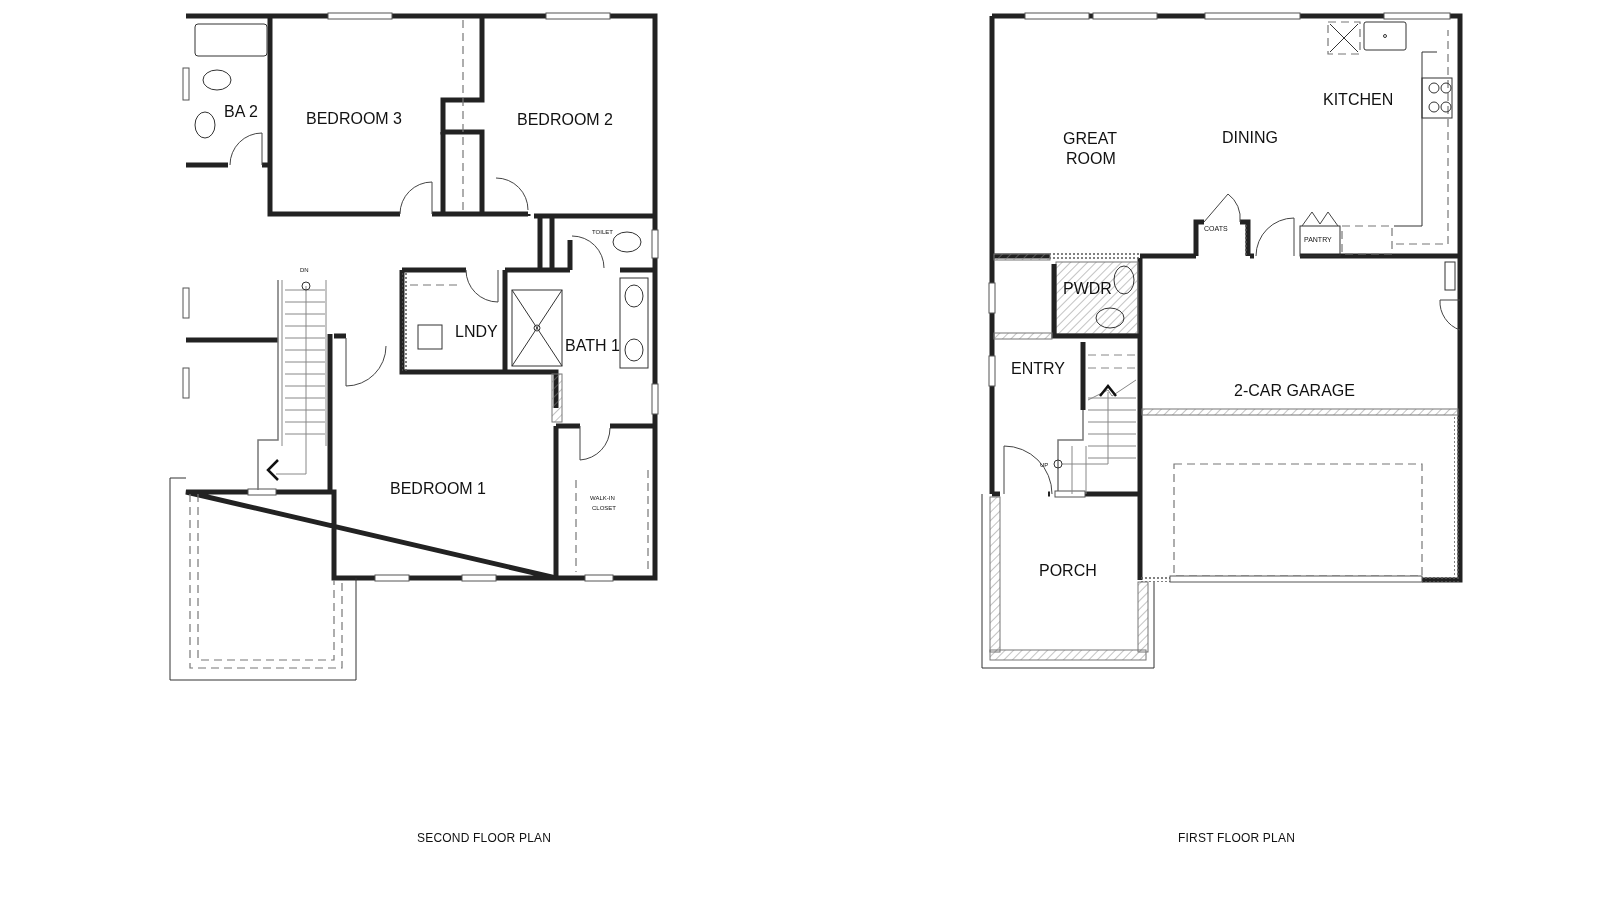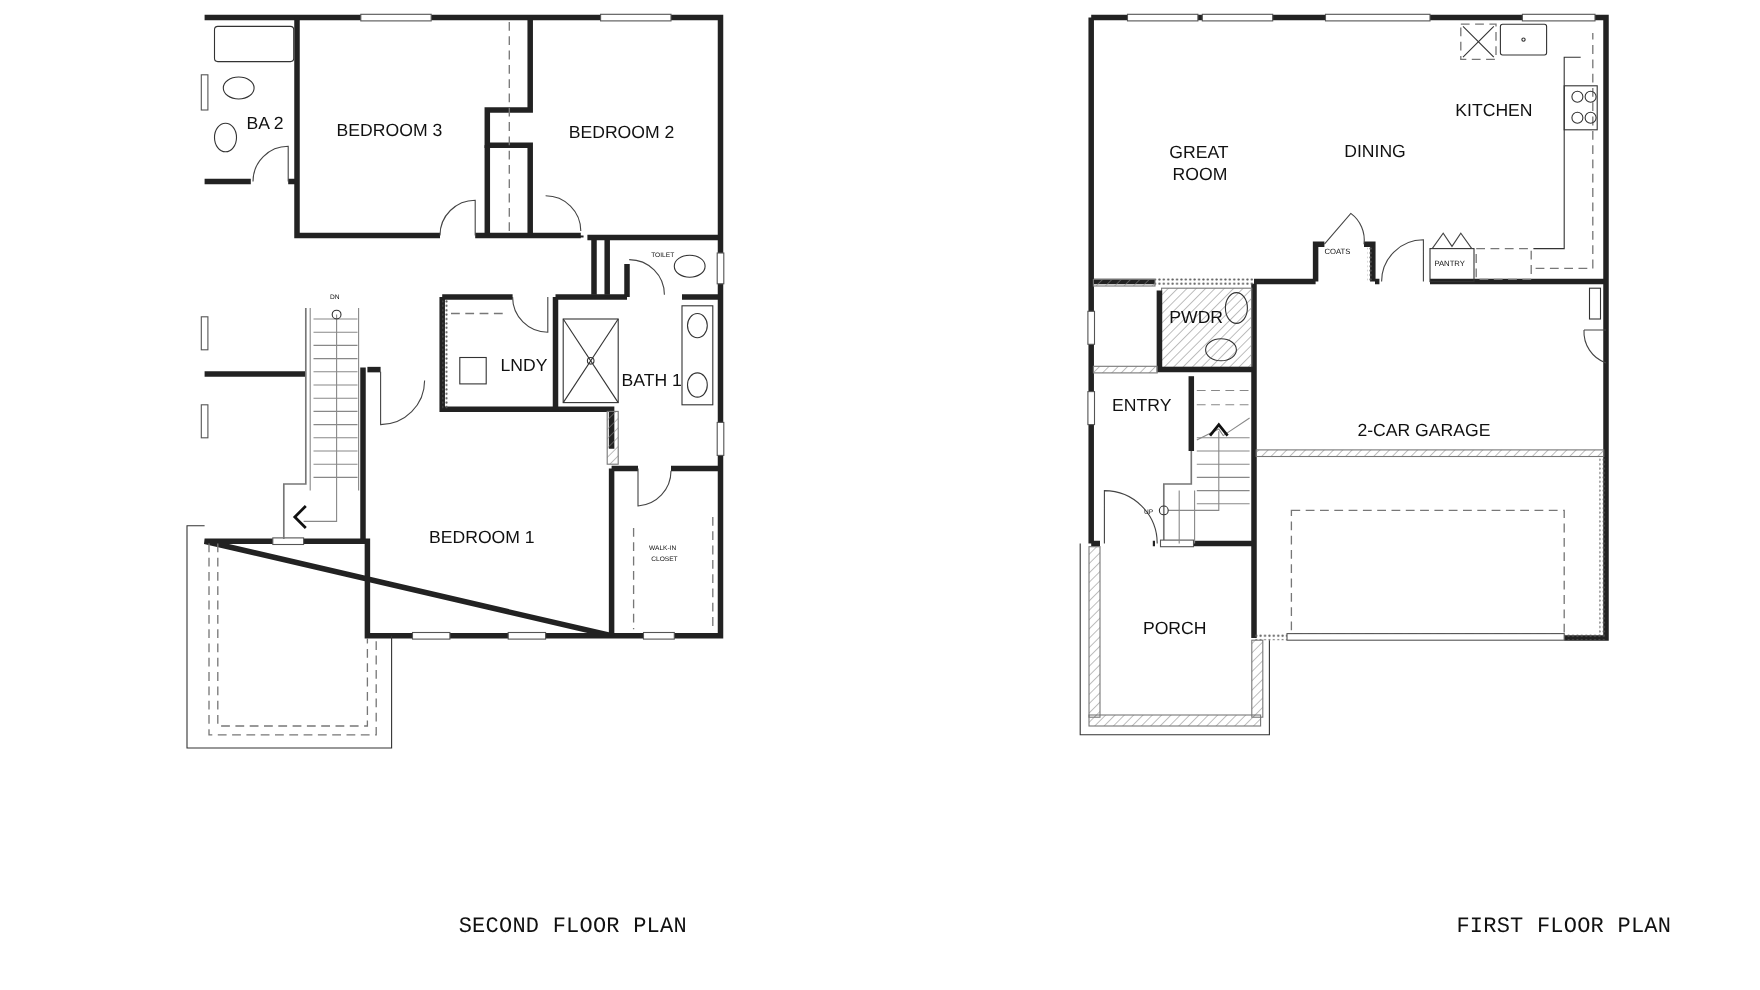--- a/index.html
+++ b/index.html
@@ -2,21 +2,21 @@
 <html><head>
   <meta charset="utf-8">
   <style>
     html, body { margin: 0; padding: 0; background: #ffffff; }
     body { width: 1600px; height: 900px; position: relative; overflow: hidden; font-family: "Liberation Sans", sans-serif; }
     svg.plan { position: absolute; left: 0; top: 0; }
     .lbl { font-family: "Liberation Sans", sans-serif; fill: #111; }
     .lbl-lg { font-size: 16px; }
     .lbl-sm { font-size: 7px; }
     .lbl-xs { font-size: 6px; }
-    .title { position: absolute; font-size: 20px; color: #111; letter-spacing: 0.2px; font-family: Liberation Mono, monospace; }
+    .title { position: absolute; font-size: 12px; color: #111; letter-spacing: 0.2px; font-family: Liberation Sans, sans-serif; }
     .wall { fill: none; stroke: #222; stroke-width: 5; }
     .wall-in { fill: none; stroke: #777; stroke-width: 1.5; }
     .thin { fill: none; stroke: #333; stroke-width: 1; }
     .dash { fill: none; stroke: #777; stroke-width: 1.2; stroke-dasharray: 8 5; }
     .win { fill: #fff; stroke: #555; stroke-width: 1; }
     .door { fill: none; stroke: #444; stroke-width: 1; }
     .hatch { fill: url(#hatch); stroke: #777; stroke-width: 1; }
   </style>
 </head>
 <body>
@@ -216,13 +216,13 @@
     <text class="lbl lbl-sm" x="1304" y="242">PANTRY</text>
     <text class="lbl lbl-lg" x="1063" y="294">PWDR</text>
     <text class="lbl lbl-lg" x="1011" y="374">ENTRY</text>
     <text class="lbl lbl-lg" x="1234" y="396">2-CAR GARAGE</text>
     <text class="lbl lbl-lg" x="1039" y="576">PORCH</text>
     <text class="lbl lbl-xs" x="1040" y="467">UP</text>
   </g>
 </svg>
 
 <div class="title" style="left:417px; top:831px;">SECOND FLOOR PLAN</div>
-<div class="title" style="left:1324px; top:831px;">FIRST FLOOR PLAN</div>
+<div class="title" style="left:1178px; top:831px;">FIRST FLOOR PLAN</div>
 
 </body></html>

